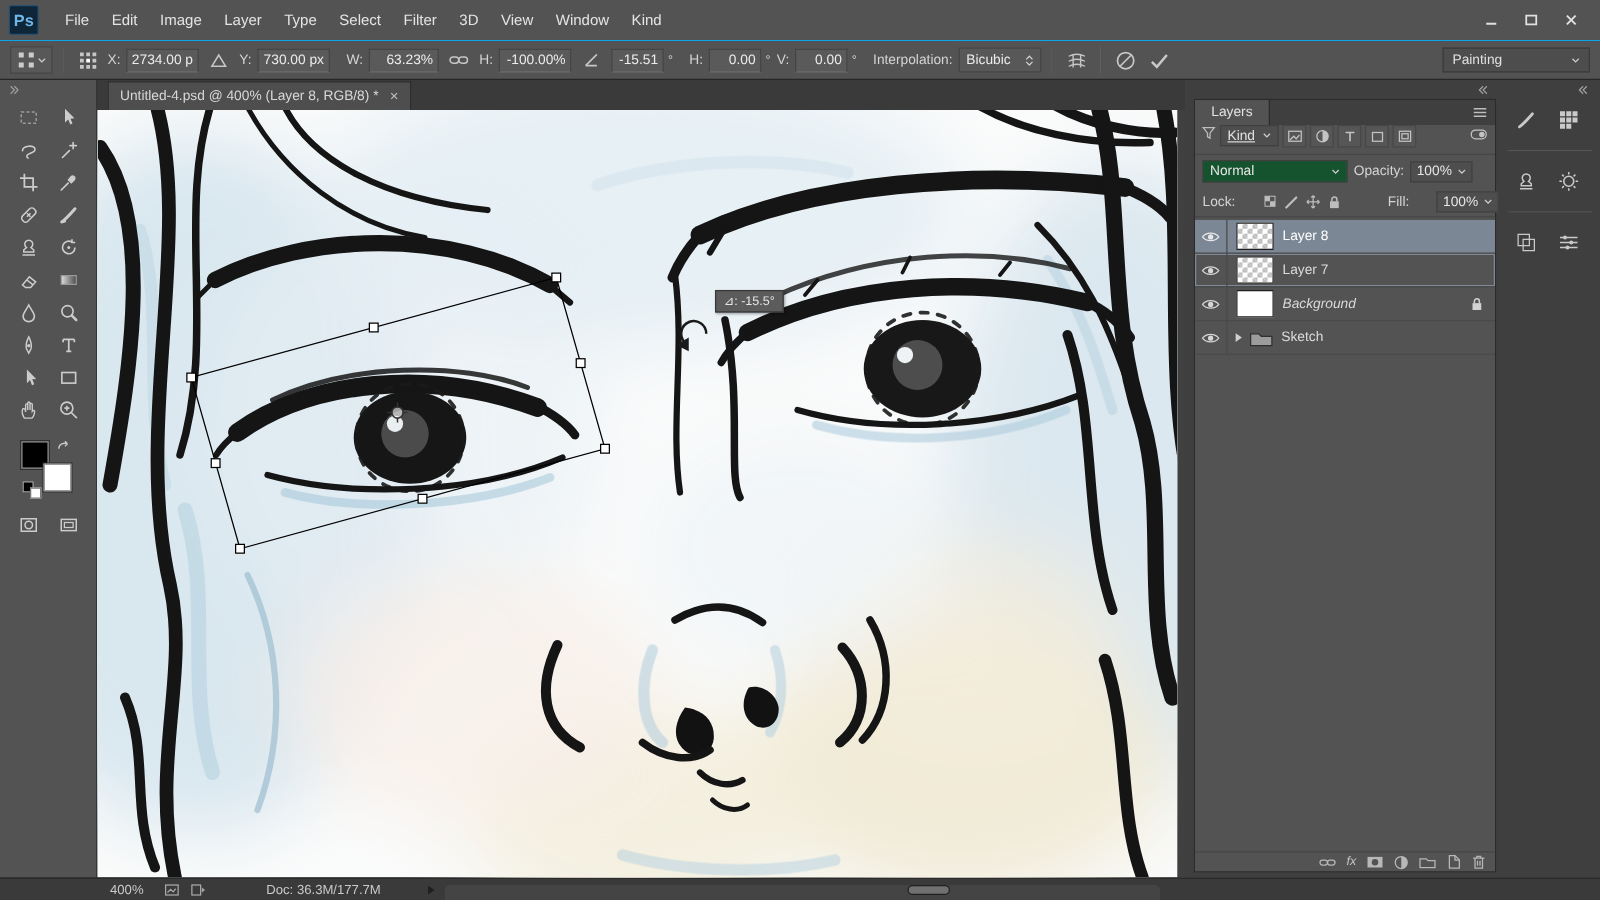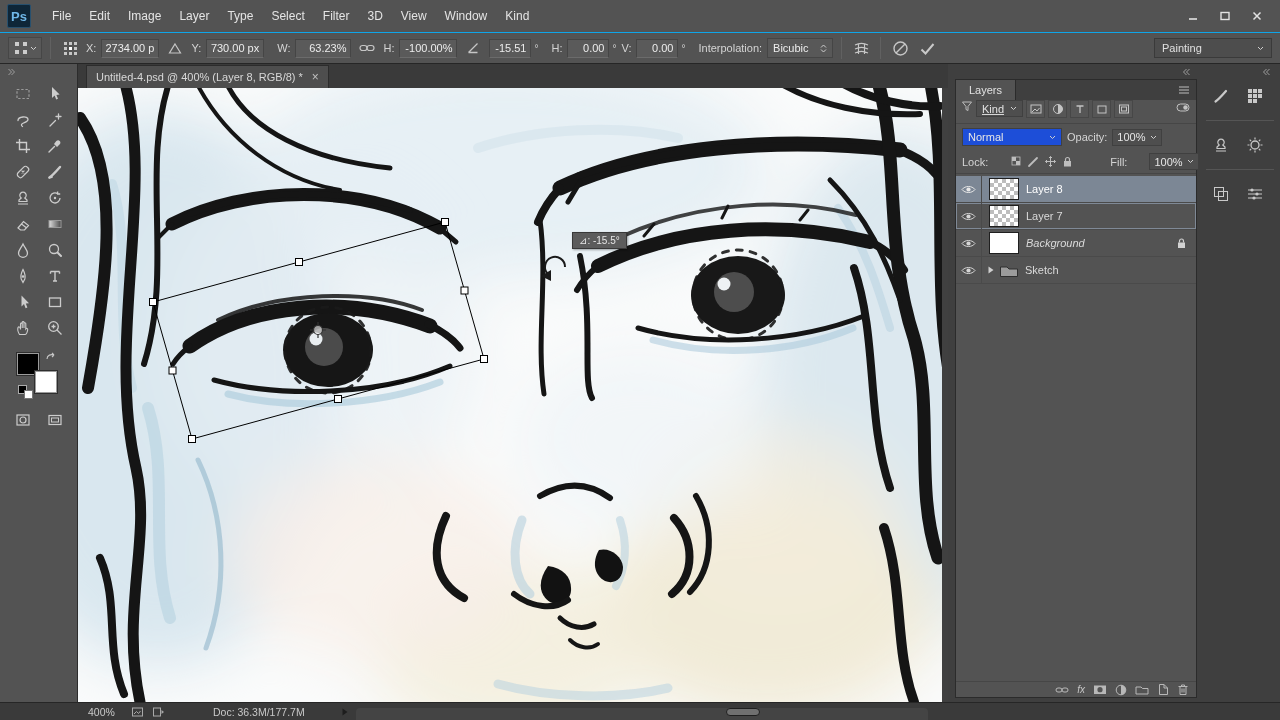--- a/index.html
+++ b/index.html
@@ -53,21 +53,21 @@
   #dock { position:absolute; left:948px; top:64px; width:332px; height:638px; background:#3f3f3f; }
   .dock-head { height:15px; display:flex; align-items:center; justify-content:flex-end; gap:70px; padding-right:10px; }
   .layers-panel { position:absolute; left:7px; top:15px; width:242px; bottom:4px; background:#535353; border:1px solid #2b2b2b; }
   .panel-tabbar { height:20px; background:#3f3f3f; display:flex; align-items:center; }
   .panel-tab { height:20px; background:#535353; padding:0 13px; display:flex; align-items:center; color:#e2e2e2; border-right:1px solid #2b2b2b; }
   .panel-menu { margin-left:auto; margin-right:5px; }
   .filter-row { height:24px; display:flex; align-items:flex-start; gap:3px; padding:0 5px; border-bottom:1px solid #464646;text-decoration:underline; }
   .kind-select { height:17px; background:#4e4e4e; border:1px solid #404040; display:flex; align-items:center; gap:6px; padding:0 5px; color:#e2e2e2; }
   .filter-btn { width:19px; height:18px; display:flex; align-items:center; justify-content:center; border:1px solid #474747; background:#565656; }
   .blend-row { height:26px; display:flex; align-items:center; gap:5px; padding:0 6px; }
-  .blend-select { width:100px; height:18px; background:#1d4ed8; border:1px solid #404040; display:flex; align-items:center; justify-content:space-between; padding:0 5px; color:#e6e6e6; }
+  .blend-select { width:116px; height:18px; background:#14532d; border:1px solid #404040; display:flex; align-items:center; justify-content:space-between; padding:0 5px; color:#e6e6e6; }
   .val-select { height:17px; background:#4e4e4e; border:1px solid #404040; display:flex; align-items:center; gap:4px; padding:0 4px; color:#e6e6e6; }
   .lock-row { height:24px; display:flex; align-items:center; gap:22px; padding:0 6px; border-bottom:1px solid #464646;justify-content:space-between; }
   .lock-icons { display:flex; gap:4px; align-items:center; }
   .layer-list { position:absolute; left:0; top:96px; right:0; bottom:16px; }
   .layer-row { height:27px; display:flex; align-items:center; border-bottom:1px solid #4a4a4a; color:#dadada; }
   .layer-row.selected { background:#7c8795; color:#ffffff; }
   .layer-row.outlined { box-shadow:inset 0 0 0 1px #7f8996; }
   .eye-cell { width:26px; height:27px; border-right:1px solid #4a4a4a; display:flex; align-items:center; justify-content:center; flex:none; }
   .thumb { width:30px; height:22px; border:1px solid #1f1f1f; margin:0 7px; flex:none; }
   .checker { background:#fff; background-image:linear-gradient(45deg,#bdbdbd 25%,transparent 25%,transparent 75%,#bdbdbd 75%),linear-gradient(45deg,#bdbdbd 25%,transparent 25%,transparent 75%,#bdbdbd 75%); background-size:8px 8px; background-position:0 0,4px 4px; }

